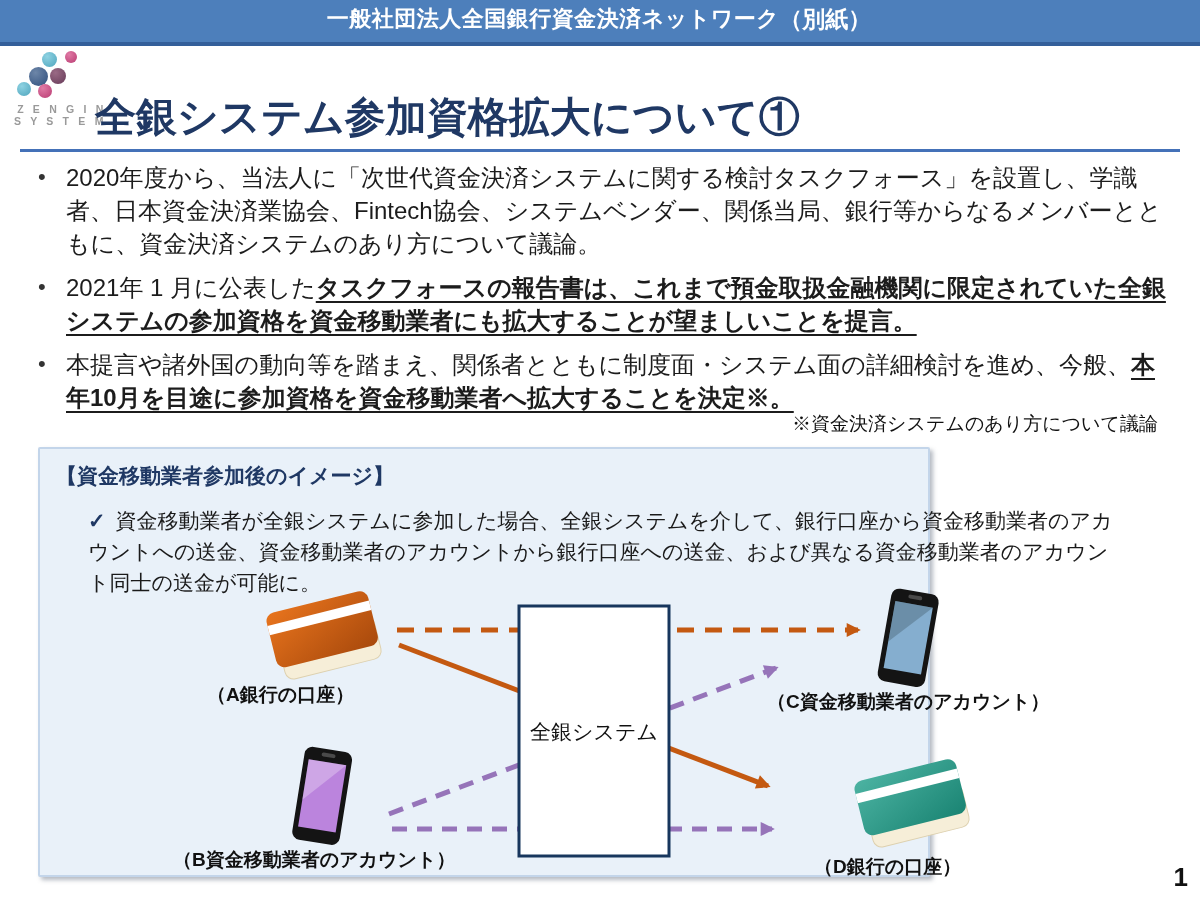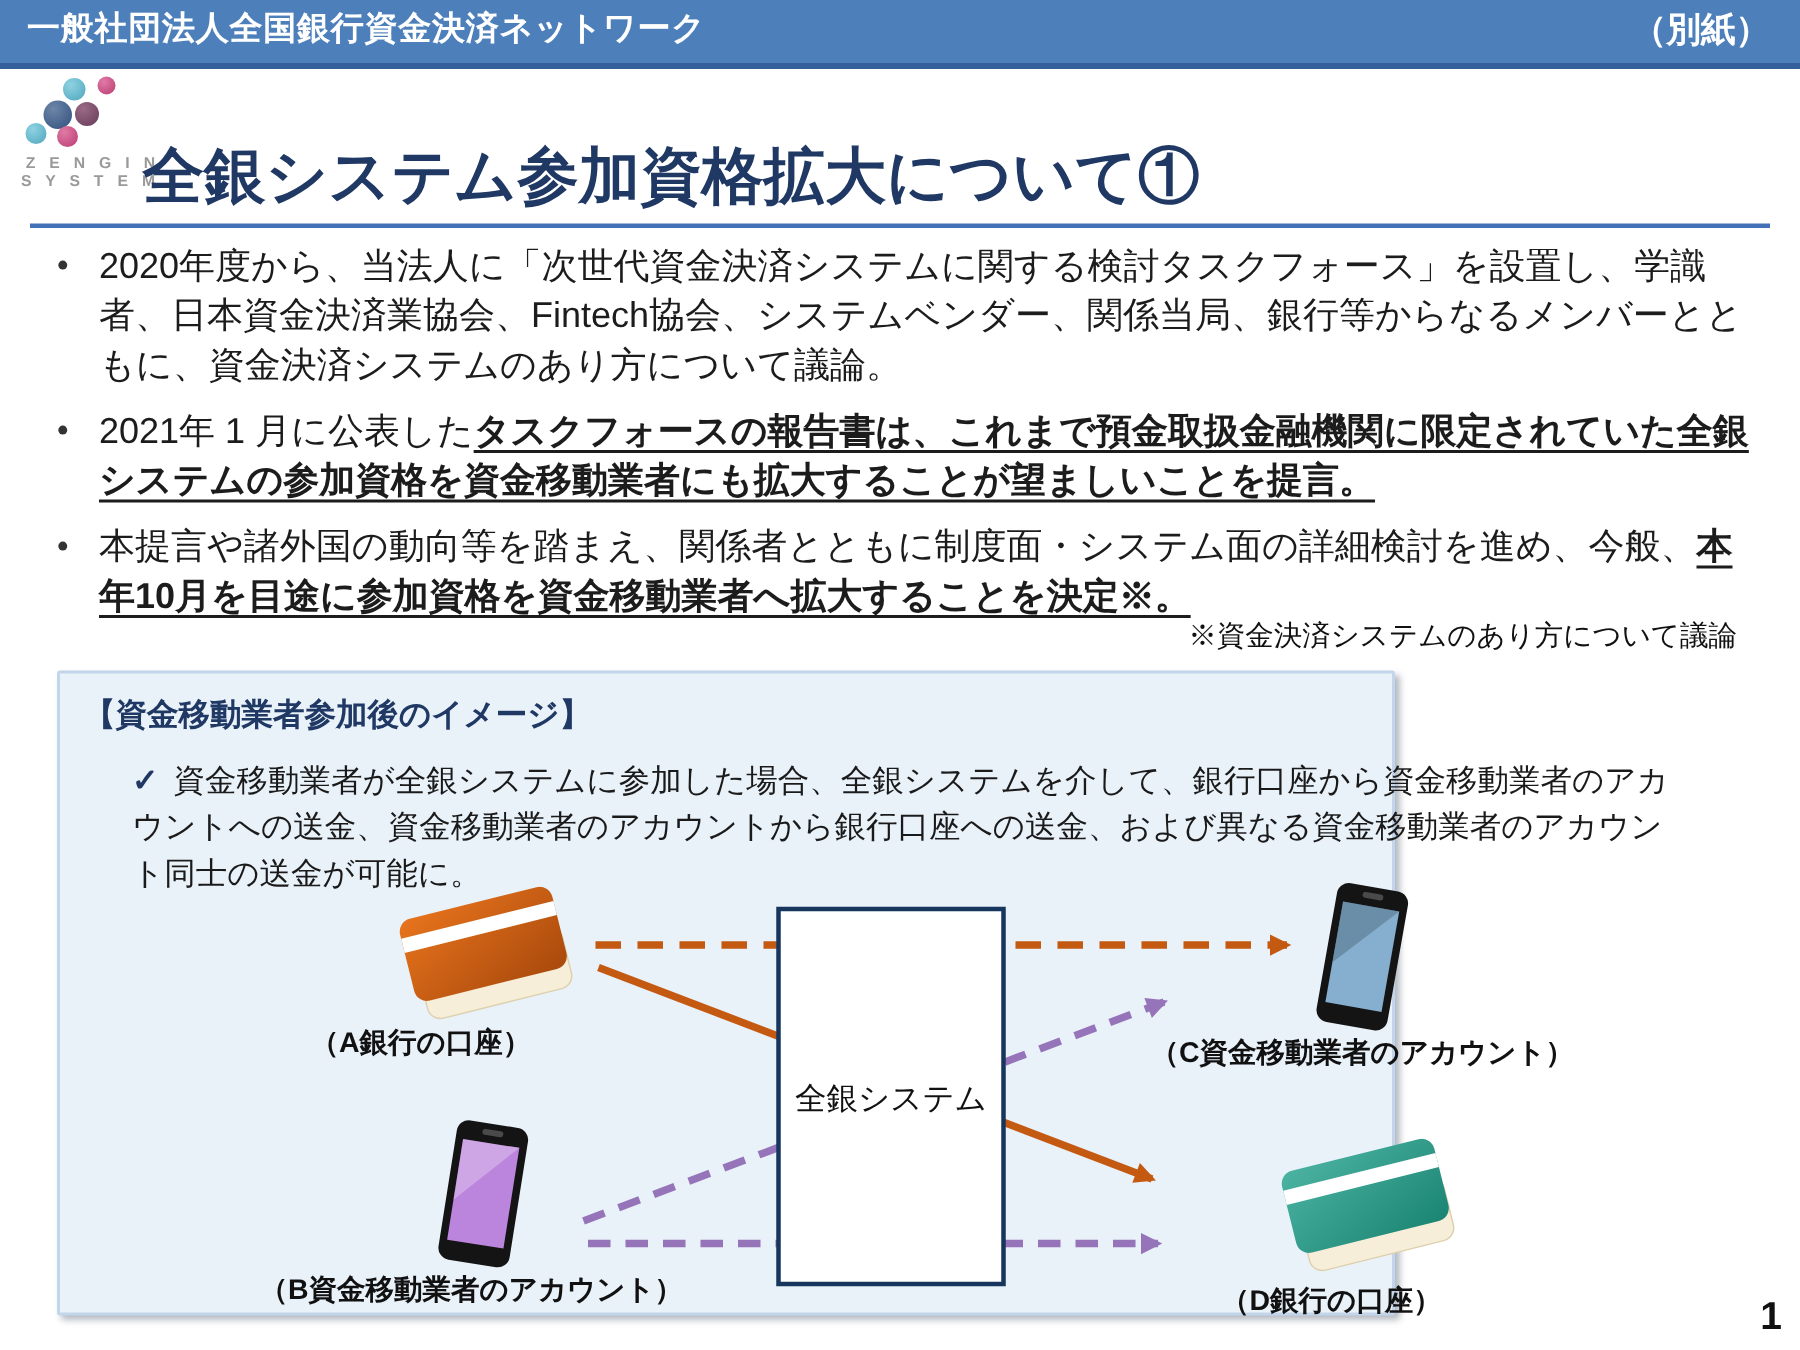--- a/index.html
+++ b/index.html
@@ -2,21 +2,21 @@
 <html><head>
 <meta charset="utf-8">
 <style>
   * { margin:0; padding:0; box-sizing:border-box; }
   html,body { width:1200px; height:900px; background:#ffffff; font-family:"Liberation Sans", sans-serif; }
   .slide { position:relative; width:1200px; height:900px; background:#ffffff; overflow:hidden; }
 
   
   .topbar { position:absolute; left:0; top:0; width:1200px; height:46px;
             background:#4d7fbb; border-bottom:4px solid #345f9a;
-            display:flex; align-items:center; justify-content:space-between; padding:0 20px 4px 18px; }
+            display:flex; align-items:center; justify-content:center; padding:0 20px 4px 18px; }
   .topbar .org { color:#ffffff; font-size:22px; font-weight:600; letter-spacing:0.5px; }
   .topbar .tag { color:#ffffff; font-size:23px; font-weight:700; }
 
   
   .logo { position:absolute; left:14px; top:48px; width:80px; height:82px;text-align:right; }
   .logo .dot { position:absolute; border-radius:50%; }
   .d1 { left:28px; top:4px;  width:15px; height:15px; background:radial-gradient(circle at 35% 30%, #8ed2e2, #4fa5bd); }
   .d2 { left:51px; top:3px;  width:12px; height:12px; background:radial-gradient(circle at 35% 30%, #e07aa5, #b93b72); }
   .d3 { left:15px; top:19px; width:19px; height:19px; background:radial-gradient(circle at 35% 30%, #6d86a8, #2f4f7d); }
   .d4 { left:36px; top:20px; width:16px; height:16px; background:radial-gradient(circle at 35% 30%, #9a6a85, #663a58); }

